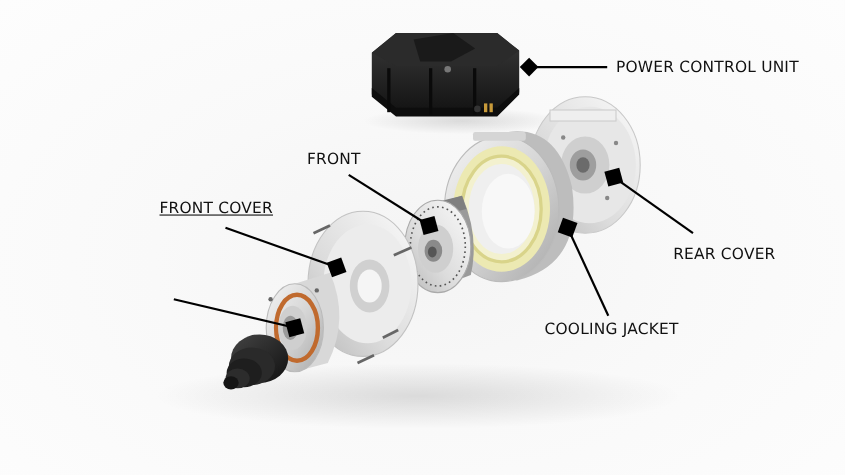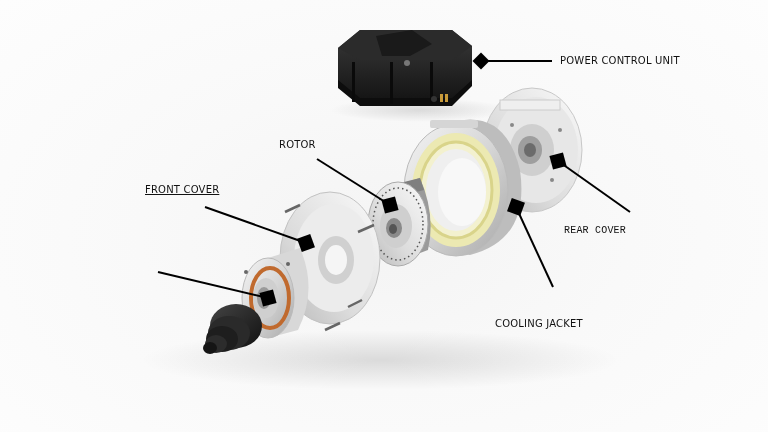--- a/index.html
+++ b/index.html
@@ -8,21 +8,21 @@
     background: #fbfbfb;
     font-family: "DejaVu Sans", "Liberation Sans", sans-serif;
   }
   #stage {
     position: relative; width: 768px; height: 432px;
     background: radial-gradient(ellipse at 50% 55%, #f4f4f4 0%, #f9f9f9 45%, #fdfdfd 100%);
   }
   svg.art { position: absolute; left: 0; top: 0; }
   .label {
     position: absolute;
-    font-size: 10px;
+    font-size: 14px;
     letter-spacing: 0.2px;
     color: #111;
     white-space: nowrap;
     line-height: 16px;
     font-weight: 400;
   }
 </style>
 </head>
 <body>
 
@@ -153,18 +153,18 @@
       <line x1="516" y1="207" x2="553" y2="287" stroke="#000" stroke-width="2"></line>
       <rect x="509" y="200" width="14" height="14" fill="#000" transform="rotate(20 516 207)"></rect>
     </g>
     <g>
       <line x1="558" y1="161" x2="630" y2="212" stroke="#000" stroke-width="2"></line>
       <rect x="551" y="154" width="14" height="14" fill="#000" transform="rotate(-15 558 161)"></rect>
     </g>
   </svg>
 
   <div class="label" style="left:560px; top:53px;">POWER CONTROL UNIT</div>
-  <div class="label" style="left:279px; top:137px;">ROTOR</div>
+  <div class="label" style="left:279px; top:137px;">FRONT</div>
   <div class="label" style="left:145px; top:182px;text-decoration:underline;">FRONT COVER</div>
-  <div class="label" style="left:495px; top:292px;margin-top:24px;">COOLING JACKET</div>
-  <div class="label" style="left:564px; top:223px;font-family:Liberation Mono, monospace;">REAR COVER</div>
+  <div class="label" style="left:495px; top:292px;">COOLING JACKET</div>
+  <div class="label" style="left:612px; top:223px;">REAR COVER</div>
 
 </div>
 
 </body></html>

